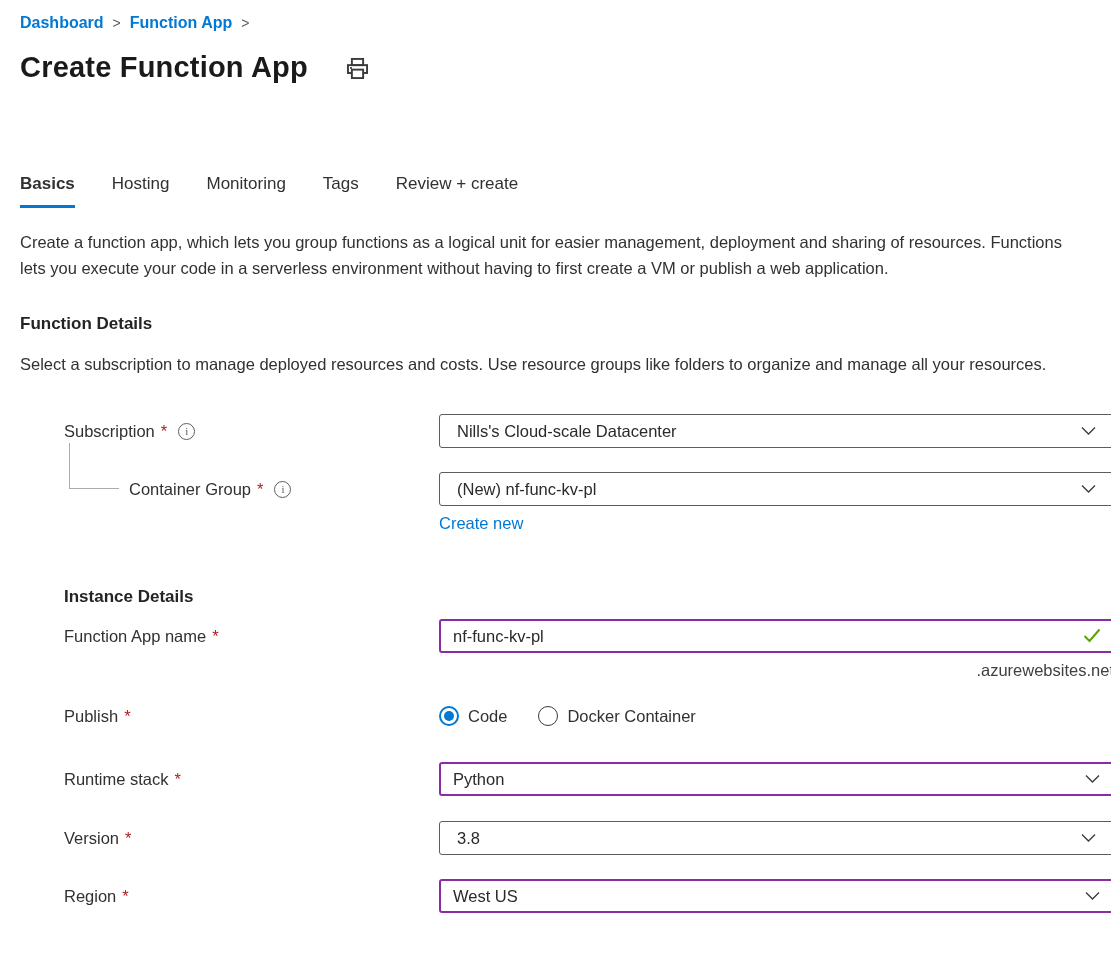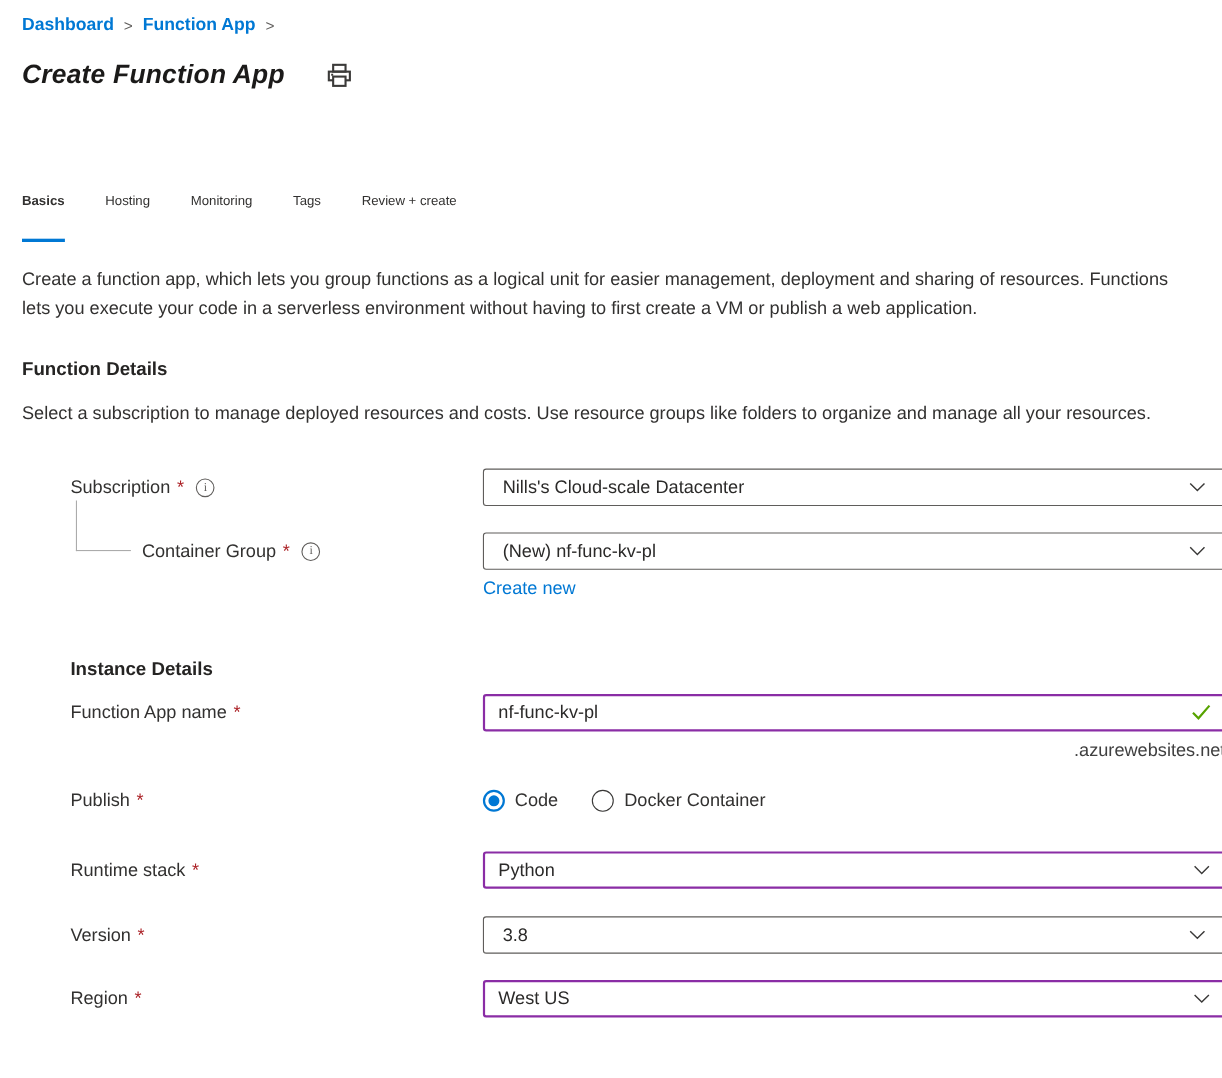--- a/index.html
+++ b/index.html
@@ -12,28 +12,28 @@
     overflow: hidden;
   }
 
   
   .breadcrumb { font-size: 16px; display: flex; align-items: center; }
   .breadcrumb a { color: #0078d4; text-decoration: none; cursor: pointer; font-weight: bold; }
   .breadcrumb .sep { color: #605e5c; margin: 0 9px; font-size: 14px; }
 
   
   .title-row { margin-top: 17px; display: flex; align-items: center; }
-  .page-title { font-size: 24px; font-weight: 700; color: #1b1a19; letter-spacing: 0.2px; font-style: italic; }
+  .page-title { font-size: 29px; font-weight: 700; color: #1b1a19; letter-spacing: 0.2px; }
   .print-icon { margin-left: 36px; margin-top: 6px; cursor: pointer; }
 
   
   .tabs { margin-top: 88px; display: flex; }
   .tab {
-    font-size: 12px; color: #323130; margin-right: 37px;
-    padding-bottom: 28px; cursor: pointer; border-bottom: 3px solid transparent;
+    font-size: 17px; color: #323130; margin-right: 37px;
+    padding-bottom: 11px; cursor: pointer; border-bottom: 3px solid transparent;
   }
   .tab.active { font-weight: 700; border-bottom-color: #0078d4; }
 
   
   .intro { margin-top: 21px; font-size: 16.5px; line-height: 26px; max-width: 1062px; }
   .section-heading { font-size: 17px; font-weight: 700; color: #252423; }
   .ph-project { margin-top: 33px; }
   .section-desc { margin-top: 17px; font-size: 16.5px; line-height: 26px; max-width: 1062px; }
 
   

